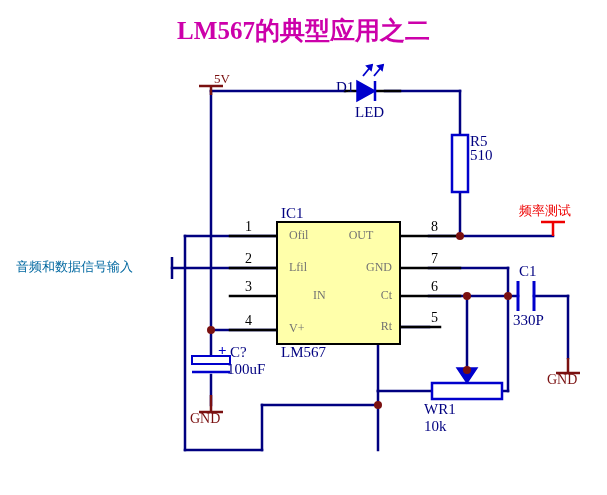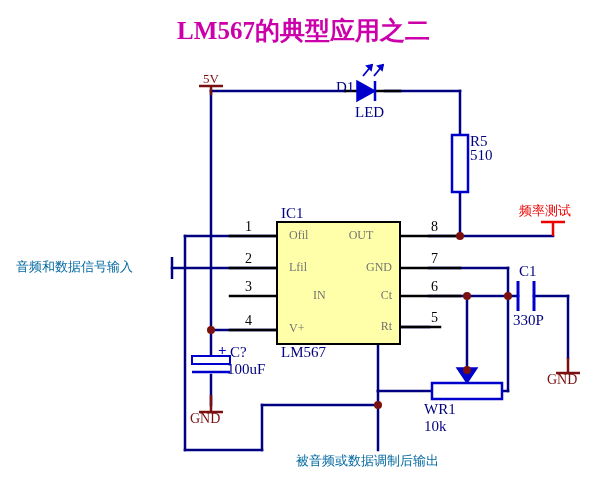--- a/index.html
+++ b/index.html
@@ -258,21 +258,20 @@
   <div class="lbl" style="left:519px; top:264px;">C1</div>
   <div class="lbl" style="left:513px; top:313px;">330P</div>
 
   <div class="lbl" style="left:218px; top:343px; font-weight:bold; color:#0000cc;">+</div>
   <div class="lbl" style="left:230px; top:345px;">C?</div>
   <div class="lbl" style="left:227px; top:362px;">100uF</div>
 
   <div class="lbl" style="left:424px; top:402px;">WR1</div>
   <div class="lbl" style="left:424px; top:419px;">10k</div>
 
-  <div class="lbl-pwr" style="left:203px; top:71px;">5V</div>
+  <div class="lbl-pwr" style="left:214px; top:71px;">5V</div>
   <div class="lbl-gnd" style="left:190px; top:411px;">GND</div>
   <div class="lbl-gnd" style="left:547px; top:372px;">GND</div>
 
   <div class="lbl-cn" style="left:16px; top:258px;">音频和数据信号输入</div>
   <div class="lbl-red" style="left:519px; top:202px;">频率测试</div>
-  <div class="lbl-cn" style="left:296px; top:452px;">被音频或数据调制后输出</div>
 
 </div>
 
 </body></html>

